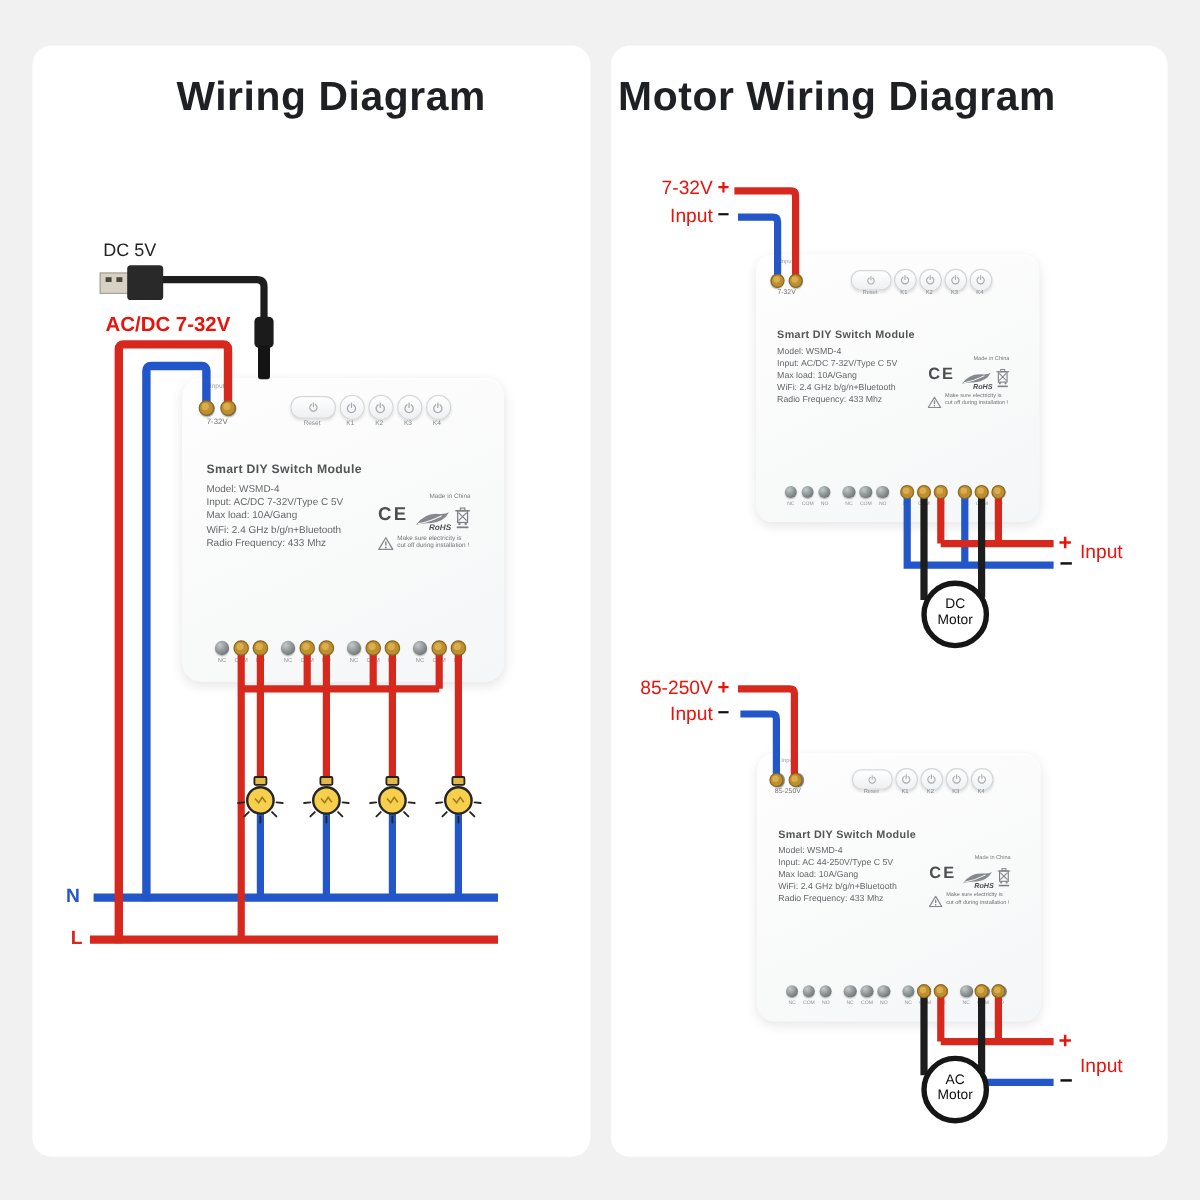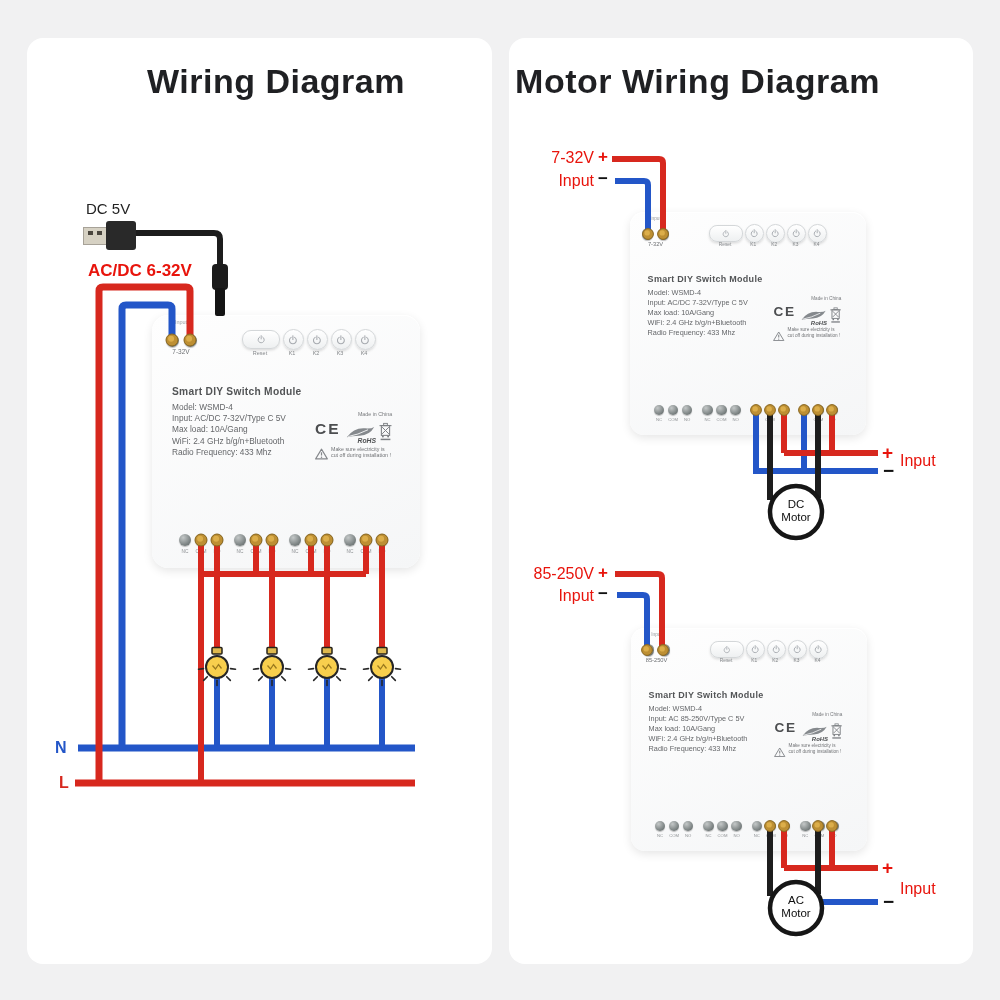--- a/index.html
+++ b/index.html
@@ -208,21 +208,21 @@
 
 <div class="usb" style="left:83px;top:227px;width:23px;height:16px;background:#d6d1c3;border:1px solid #a7a298;">
   <div class="a" style="left:4px;top:3px;width:5px;height:3.5px;background:#4a463e;"></div>
   <div class="a" style="left:13px;top:3px;width:5px;height:3.5px;background:#4a463e;"></div>
 </div>
 <div class="usb" style="left:106px;top:221px;width:30px;height:29px;background:#292929;border-radius:3px;"></div>
 <div class="usb" style="left:212px;top:264px;width:16px;height:26px;background:#1b1b1b;border-radius:4px;"></div>
 <div class="usb" style="left:215px;top:288px;width:10px;height:28px;background:#141414;border-radius:2px;"></div>
 
 <div class="lbl" style="left:86px;top:200px;font-size:15px;color:#232323;">DC 5V</div>
-<div class="lbl red" style="left:88px;top:261px;font-size:17px;font-weight:bold;">AC/DC 6-32V</div>
+<div class="lbl red" style="left:88px;top:261px;font-size:17px;font-weight:bold;">AC/DC 7-32V</div>
 <div class="lbl" style="left:55px;top:739px;font-size:16px;font-weight:bold;color:#2356c8;">N</div>
 <div class="lbl" style="left:59px;top:774px;font-size:16px;font-weight:bold;color:#d7281e;">L</div>
 
 <div class="lbl red" style="left:544px;top:149px;width:50px;text-align:right;font-size:16px;">7-32V</div>
 <div class="lbl red" style="left:598px;top:147px;font-size:17px;font-weight:bold;">+</div>
 <div class="lbl red" style="left:544px;top:172px;width:50px;text-align:right;font-size:16px;">Input</div>
 <div class="lbl" style="left:598px;top:169px;font-size:17px;color:#111;font-weight:bold;">−</div>
 
 <div class="lbl red" style="left:882px;top:442px;font-size:19px;font-weight:bold;">+</div>
 <div class="lbl red" style="left:900px;top:452px;font-size:16px;">Input</div>
@@ -468,21 +468,21 @@
         <line x1="12" y1="3.8" x2="12" y2="11.2" stroke="#a7abb0" stroke-width="2.2" stroke-linecap="round"></line>
       </svg>
     </div>
     <div style="position: absolute; left: 82.72px; top: 30.36px; width: 24.64px; text-align: center; font-size: 4.84px; color: rgb(133, 136, 139);">Reset</div>
     <div style="position: absolute; left: 110.88px; top: 30.36px; width: 24.64px; text-align: center; font-size: 4.84px; color: rgb(133, 136, 139);">K1</div>
     <div style="position: absolute; left: 132px; top: 30.36px; width: 24.64px; text-align: center; font-size: 4.84px; color: rgb(133, 136, 139);">K2</div>
     <div style="position: absolute; left: 153.12px; top: 30.36px; width: 24.64px; text-align: center; font-size: 4.84px; color: rgb(133, 136, 139);">K3</div>
     <div style="position: absolute; left: 174.24px; top: 30.36px; width: 24.64px; text-align: center; font-size: 4.84px; color: rgb(133, 136, 139);">K4</div>
     <div style="position: absolute; left: 17.6px; top: 62.48px; font-size: 8.976px; font-weight: 600; color: rgb(82, 84, 86); letter-spacing: 0.3px;">Smart DIY Switch Module</div>
     <div style="position: absolute; left: 17.6px; top: 76.12px; font-size: 7.304px; color: rgb(100, 102, 105);">Model: WSMD-4</div>
-    <div style="position: absolute; left: 17.6px; top: 86.152px; font-size: 7.304px; color: rgb(100, 102, 105);">Input: AC 85-250V/Type C 5V</div>
+    <div style="position: absolute; left: 17.6px; top: 86.152px; font-size: 7.304px; color: rgb(100, 102, 105);">Input: AC 44-250V/Type C 5V</div>
     <div style="position: absolute; left: 17.6px; top: 96.184px; font-size: 7.304px; color: rgb(100, 102, 105);">Max load: 10A/Gang</div>
     <div style="position: absolute; left: 17.6px; top: 106.216px; font-size: 7.304px; color: rgb(100, 102, 105);">WiFi: 2.4 GHz b/g/n+Bluetooth</div>
     <div style="position: absolute; left: 17.6px; top: 116.248px; font-size: 7.304px; color: rgb(100, 102, 105);">Radio Frequency: 433 Mhz</div>
     <div style="position: absolute; left: 169.84px; top: 84.04px; width: 52.8px; text-align: center; font-size: 4.664px; color: rgb(119, 121, 124);">Made in China</div>
     <div style="position: absolute; left: 143.44px; top: 92.4px; font-size: 13.64px; font-weight: 600; color: rgb(76, 78, 80); letter-spacing: 1.76px;">CE</div>
     <div style="position: absolute; left: 169.84px; top: 96.8px; width: 27.28px; height: 14.96px;"><svg viewBox="0 0 32 18" style="width:100%;height:100%">
         <path d="M1.5 13 Q9 2.5 21 3.5 Q27.5 4 30.5 2 Q26 10.5 15 11.5 Q6.5 12 1.5 13 Z" fill="#85898d"></path>
         <path d="M3 12.2 Q13 10.5 24 5" stroke="#f4f5f6" stroke-width="1" fill="none"></path>
       </svg><div style="position: absolute; right: 0px; bottom: -1.76px; font-size: 5.984px; font-weight: bold; font-style: italic; color: rgb(76, 78, 80);">RoHS</div></div>
     <div style="position: absolute; left: 198.88px; top: 91.52px; width: 13.2px; height: 20.24px;"><svg viewBox="0 0 20 27" style="width:100%;height:100%">

